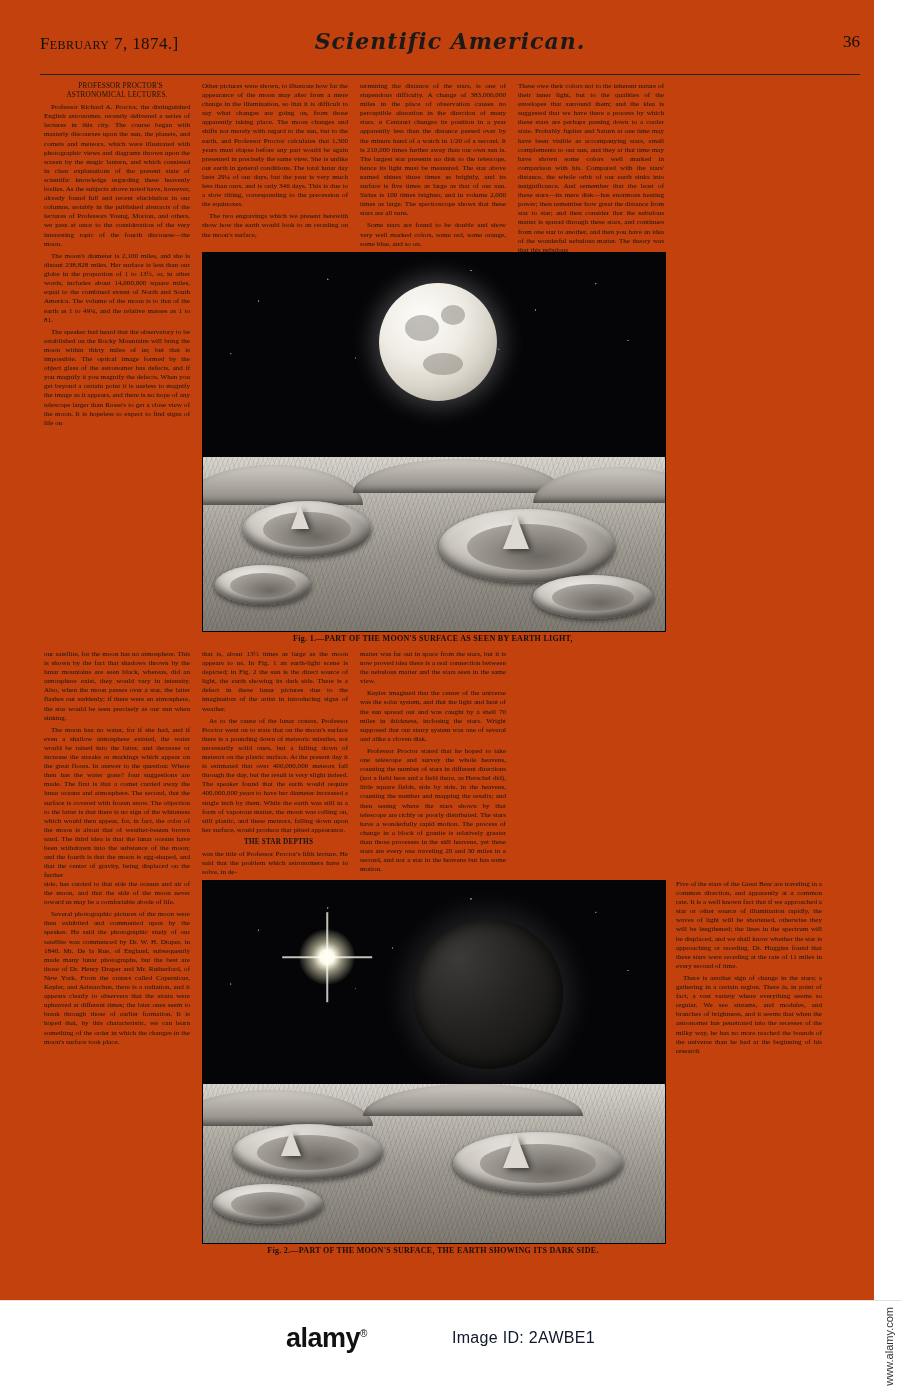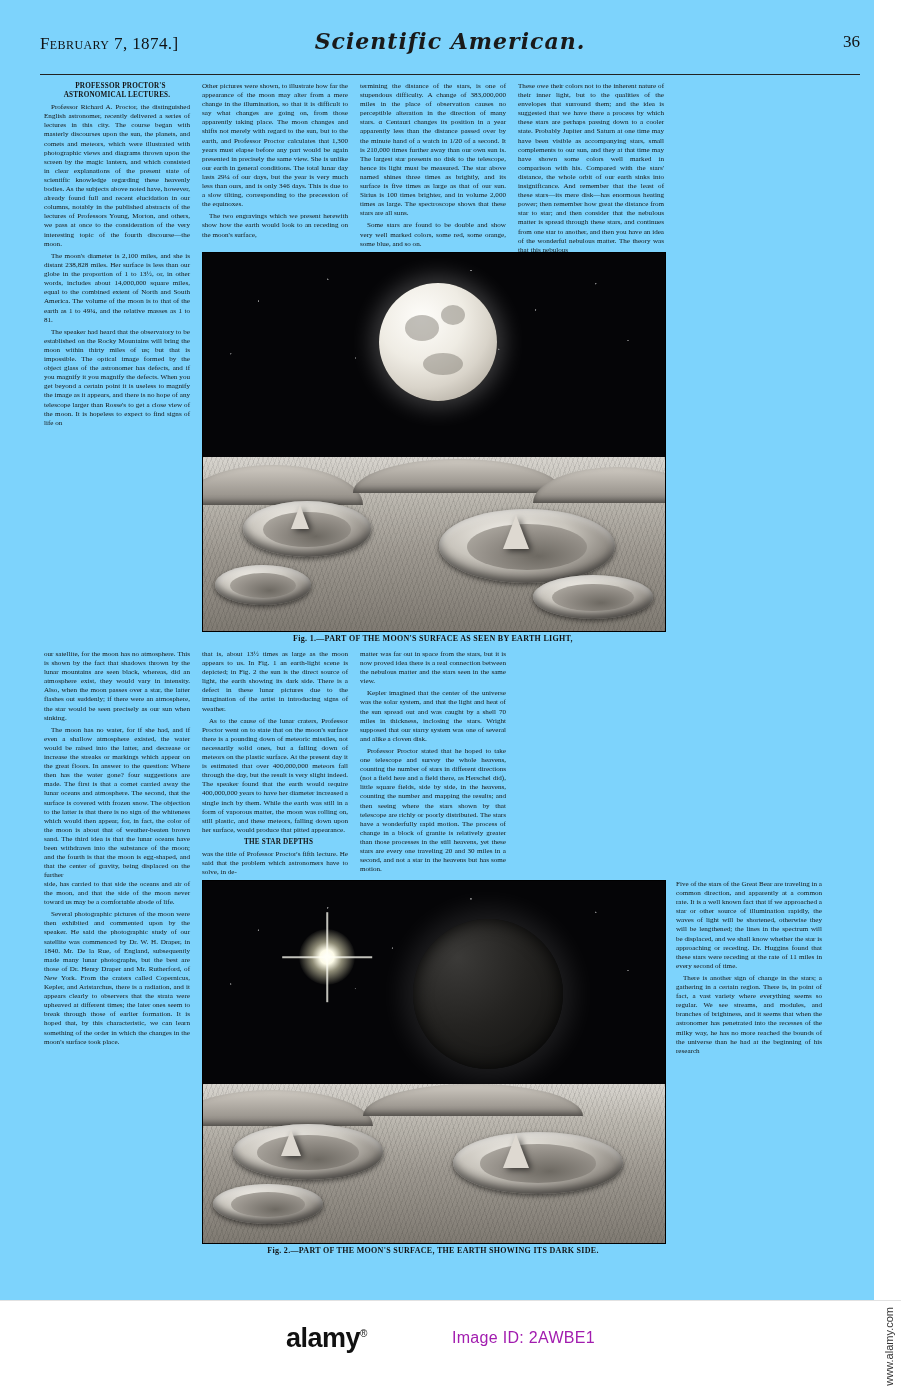--- a/index.html
+++ b/index.html
@@ -13,21 +13,21 @@
     font-family: "Liberation Serif", serif;
     color: #111;
     position: relative;
     overflow: hidden;
   }
   .page {
     position: absolute;
     left: 0; top: 0;
     width: 850px;
     height: 1300px;
-    background: #7dd3fc;
+    background: #c2410c;
     padding: 12px;
   }
   
   .masthead {
     position: absolute;
     left: 40px; top: 28px;
     width: 820px;
     height: 44px;
   }
   .masthead .date {
@@ -77,21 +77,21 @@
     -webkit-hyphens: auto;
     hyphens: auto;
   }
   .col p {
     margin: 0 0 3px 0;
     text-indent: 7px;
   }
   .col p.noind { text-indent: 0; }
   .head {
     font-size: 7.2px;
-    font-weight: bold;
+    font-weight: normal;
     text-align: center;
     letter-spacing: 0.2px;
     margin: 0 0 3px 0;
     text-indent: 0;
   }
   .subhead {
     font-size: 7.2px;
     font-weight: bold;
     text-align: center;
     letter-spacing: 0.2px;
@@ -266,21 +266,21 @@
   .banner .alamy .tm {
     font-size: 10px;
     vertical-align: super;
     font-weight: normal;
   }
   .banner .refcode {
     position: absolute;
     left: 452px; top: 28px;
     font-family: "Liberation Sans", sans-serif;
     font-size: 16px;
-    color: #a21caf;
+    color: #0f172a;
     letter-spacing: 0.3px;
   }
   .banner .leftnote,
   .banner .rightnote {
     position: absolute;
     top: 34px;
     font-family: "Liberation Sans", sans-serif;
     font-size: 11px;
     color: #333;
     writing-mode: vertical-rl;

